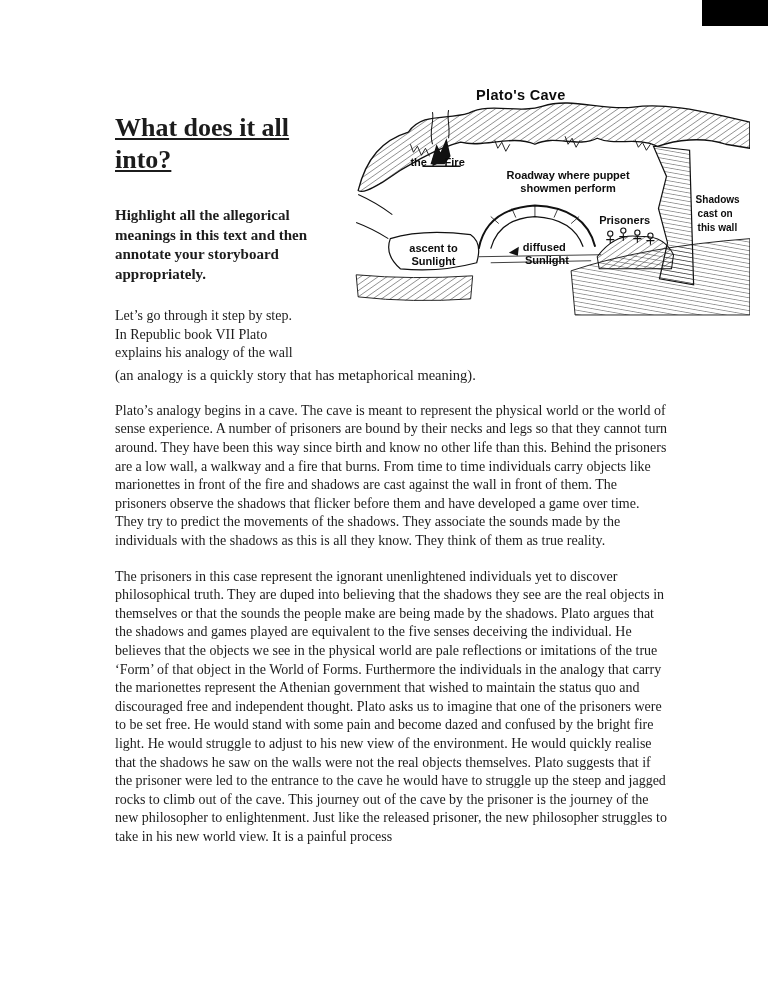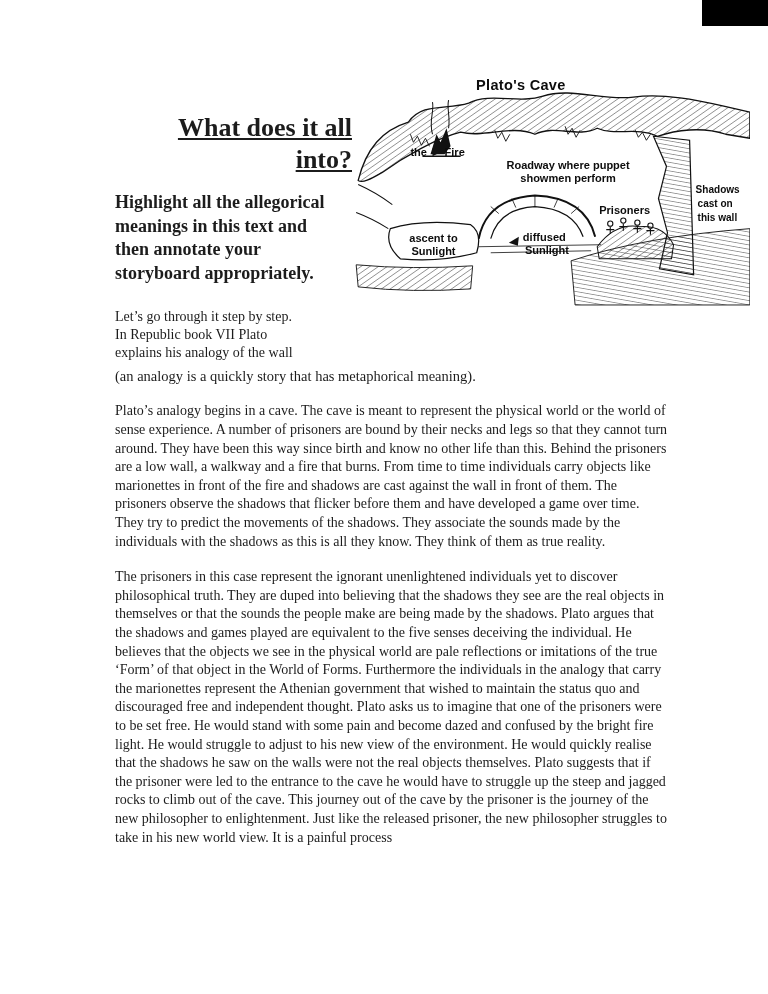--- a/index.html
+++ b/index.html
@@ -11,29 +11,29 @@
     position:relative;
     overflow:hidden;
   }
   .corner-black {
     position:absolute; top:0; right:0;
     width:66px; height:26px; background:#000;
   }
   .page { padding:72px 0 0 115px; }
   .top-section { display:flex; align-items:flex-start; }
   .left-col { width:237px; flex:0 0 237px; padding-top:40px; }
-  .page-title { font-size:26px; font-weight:bold; line-height:1.24; text-align:right; }
+  .page-title { font-size:26px; font-weight:bold; line-height:1.24; text-align:left; }
   .page-title span { display:block; text-decoration:underline; }
   .instructions {
-    margin-top:15px; width:228px;
-    font-weight:bold; font-size:18px; line-height:1.3;
+    margin-top:30px; width:228px;
+    font-weight:bold; font-size:15px; line-height:1.3;
   }
   .intro { margin-top:23px; font-size:14px; line-height:1.3; }
   .intro span { display:block; }
-  .cave-figure { width:398px; flex:0 0 398px; margin-top:4px;text-align:right; }
+  .cave-figure { width:398px; flex:0 0 398px; margin-top:14px;text-align:right; }
   .cave-figure svg { display:block; }
   .intro-cont { font-size:14.5px; line-height:1.3; margin-top:4px; max-width:560px; }
   .para { max-width:556px; font-size:14px; line-height:18.6px; margin-top:17px;font-family:Liberation Serif, serif; }
 
   
   .fig-title { font:bold 14.5px "Liberation Sans", sans-serif; fill:#0d0d0d; letter-spacing:.3px; }
   .fig-label { font:bold 11px "Liberation Sans", sans-serif; fill:#0d0d0d; }
   .fig-label-sm { font:bold 10px "Liberation Sans", sans-serif; fill:#0d0d0d; }
 </style>
 </head>

